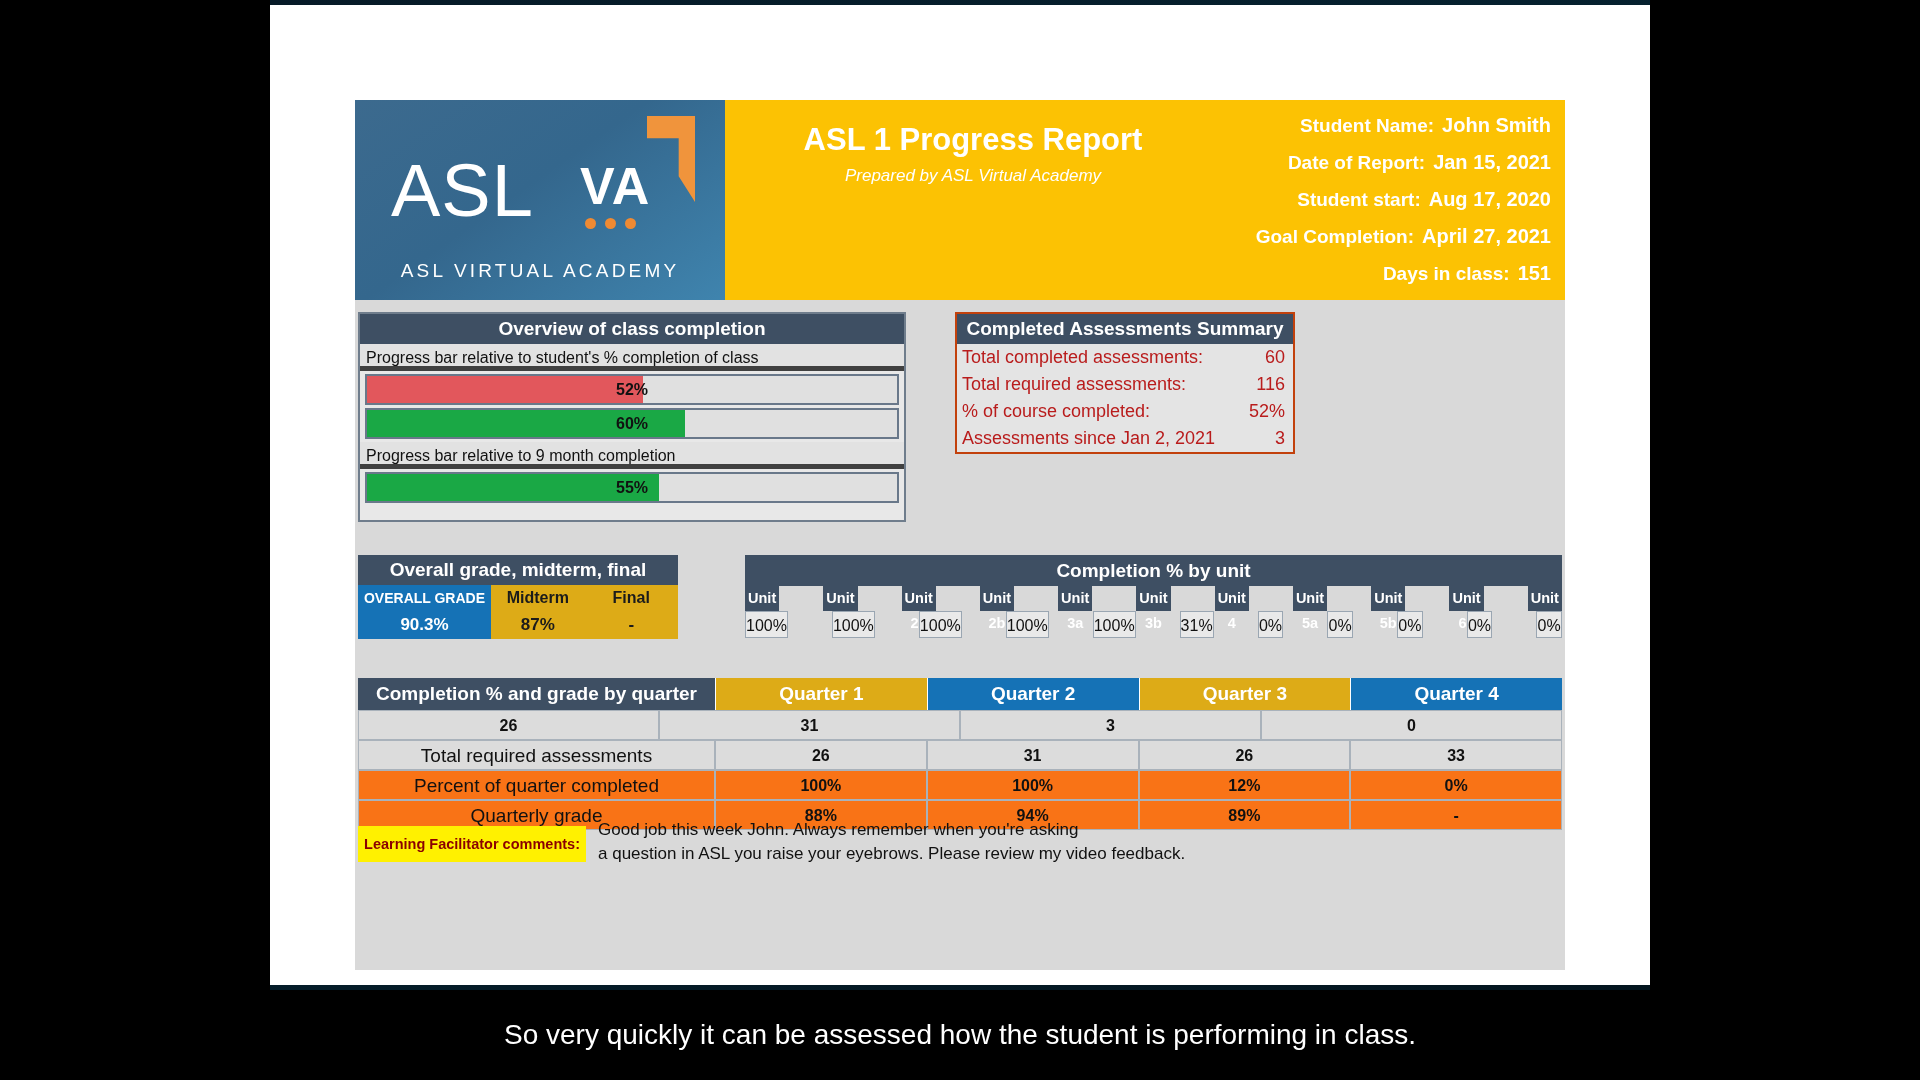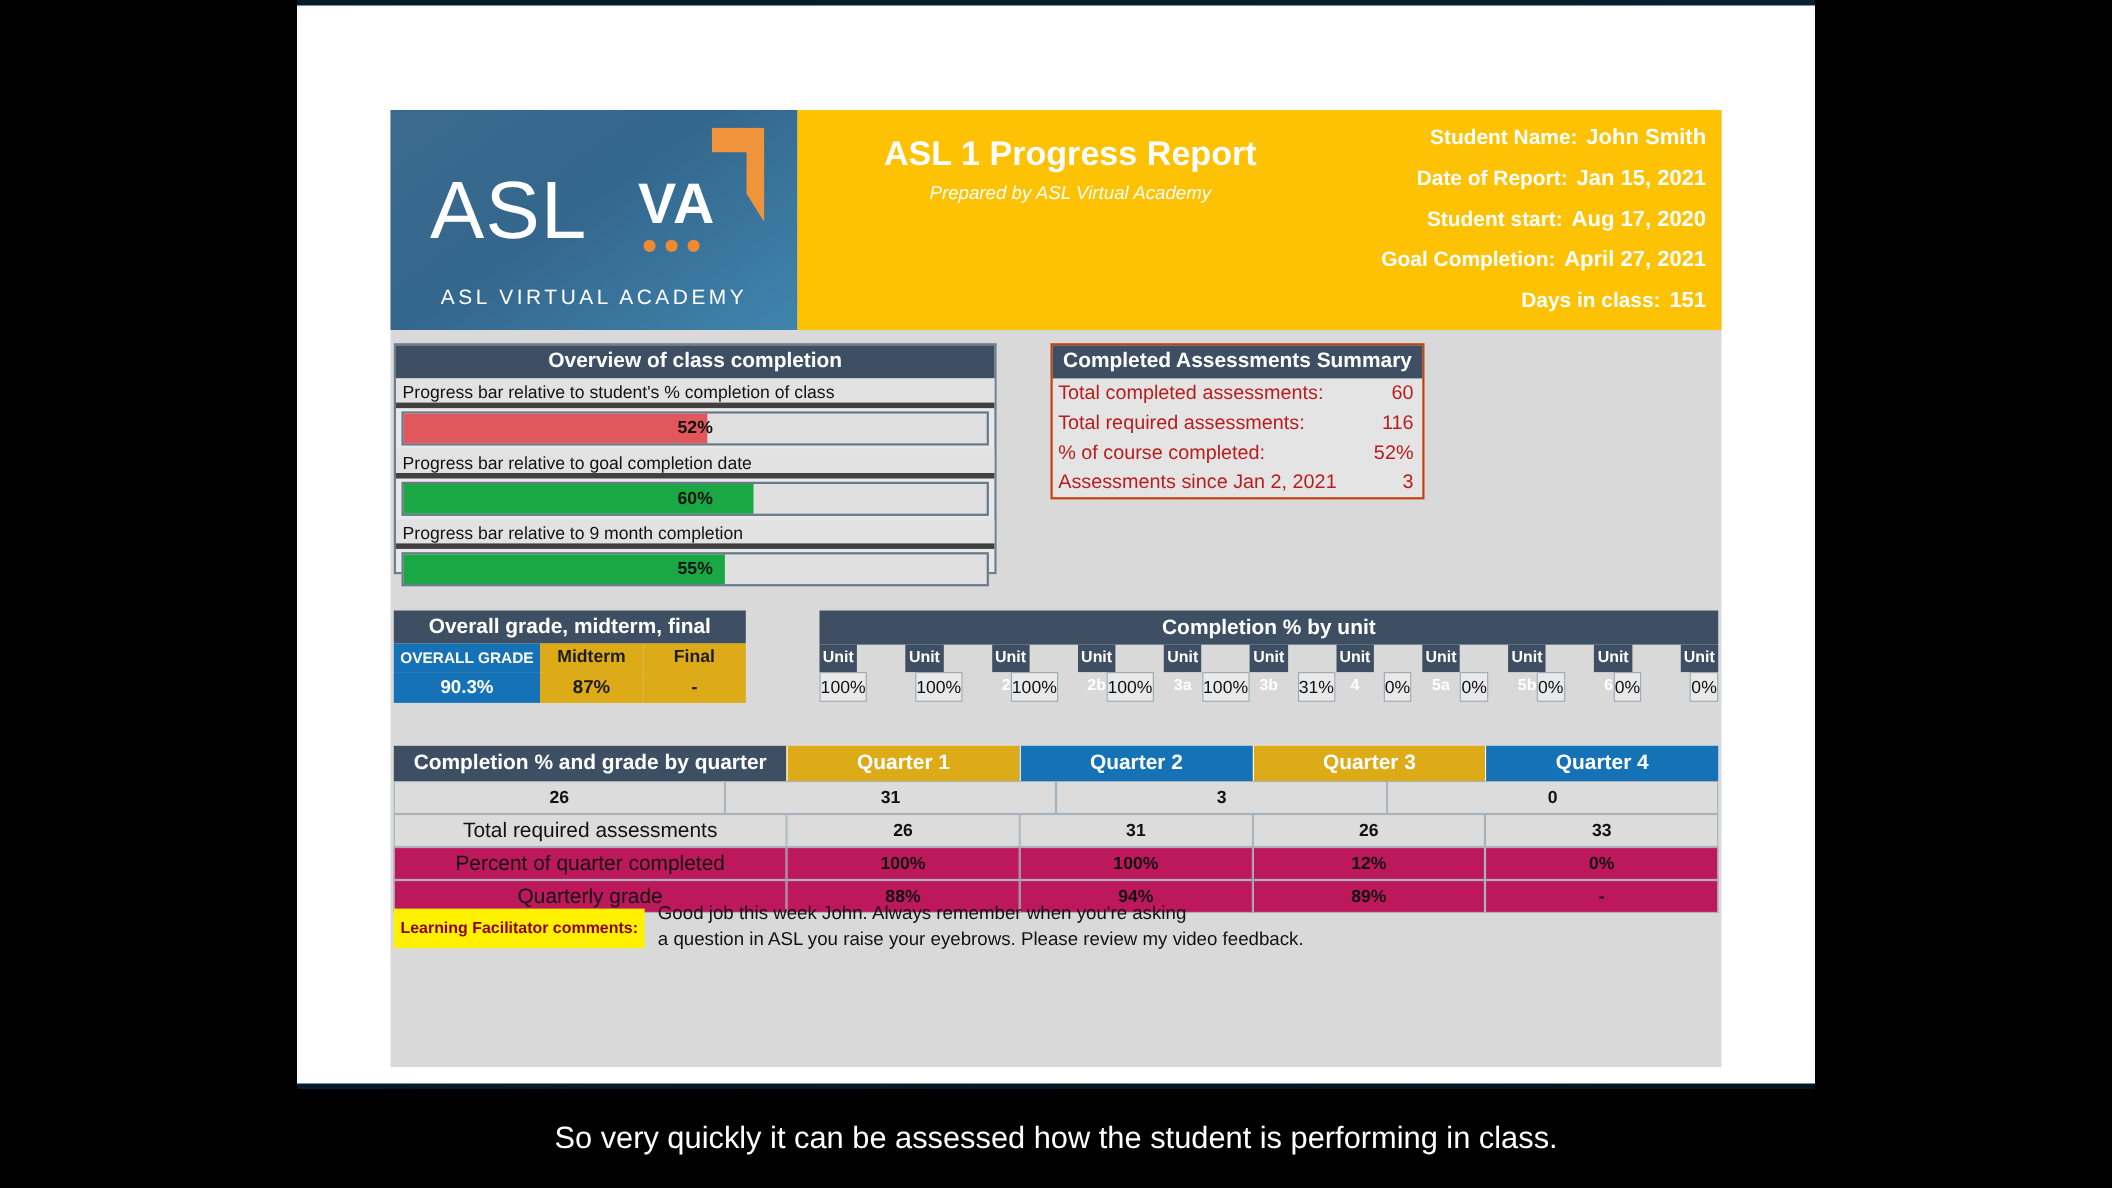--- a/index.html
+++ b/index.html
@@ -154,21 +154,21 @@
   .qhead.blue{ background:#1572b6; }
   .qlabel{
     flex:0 0 357px; text-align:center; font-size:19px; color:#111;
     line-height:30px; height:30px; border:1px solid #a9b2bb;
   }
   .qcell{
     flex:1; text-align:center; font-size:16px; font-weight:bold; color:#111;
     line-height:30px; height:30px; border:1px solid #a9b2bb;
   }
   .qrow.shade .qlabel,.qrow.shade .qcell{ background:#dcdcdc; }
-  .qrow.plain .qlabel,.qrow.plain .qcell{ background:#be185d; }
+  .qrow.plain .qlabel,.qrow.plain .qcell{ background:#f97316; }
 
   
   #comments{ position:absolute; left:3px; top:718px; width:1204px; height:52px;
      display:flex; align-items:flex-start; }
   .cmt-label{
     flex:0 0 228px; background:#fff100; color:#8b0000; font-size:14.5px;
     font-weight:bold; height:36px; line-height:36px; text-align:center;
     margin-top:8px;
   }
   .cmt-text{ padding-left:12px; font-size:17px; color:#111; line-height:24px; }
@@ -234,21 +234,20 @@
 
       <div id="overview">
         <div class="panel-title">Overview of class completion</div>
 
         <div class="ov-label">Progress bar relative to student's % completion of class</div>
         <div class="barwrap">
           <div class="barfill red" style="width: 52%;"></div>
           <div class="barpct">52%</div>
         </div>
 
-        <div class="ov-label">Progress bar relative to goal completion date</div>
         <div class="barwrap">
           <div class="barfill green" style="width: 60%;"></div>
           <div class="barpct">60%</div>
         </div>
 
         <div class="ov-label">Progress bar relative to 9 month completion</div>
         <div class="barwrap">
           <div class="barfill green" style="width: 55%;"></div>
           <div class="barpct">55%</div>
         </div>

